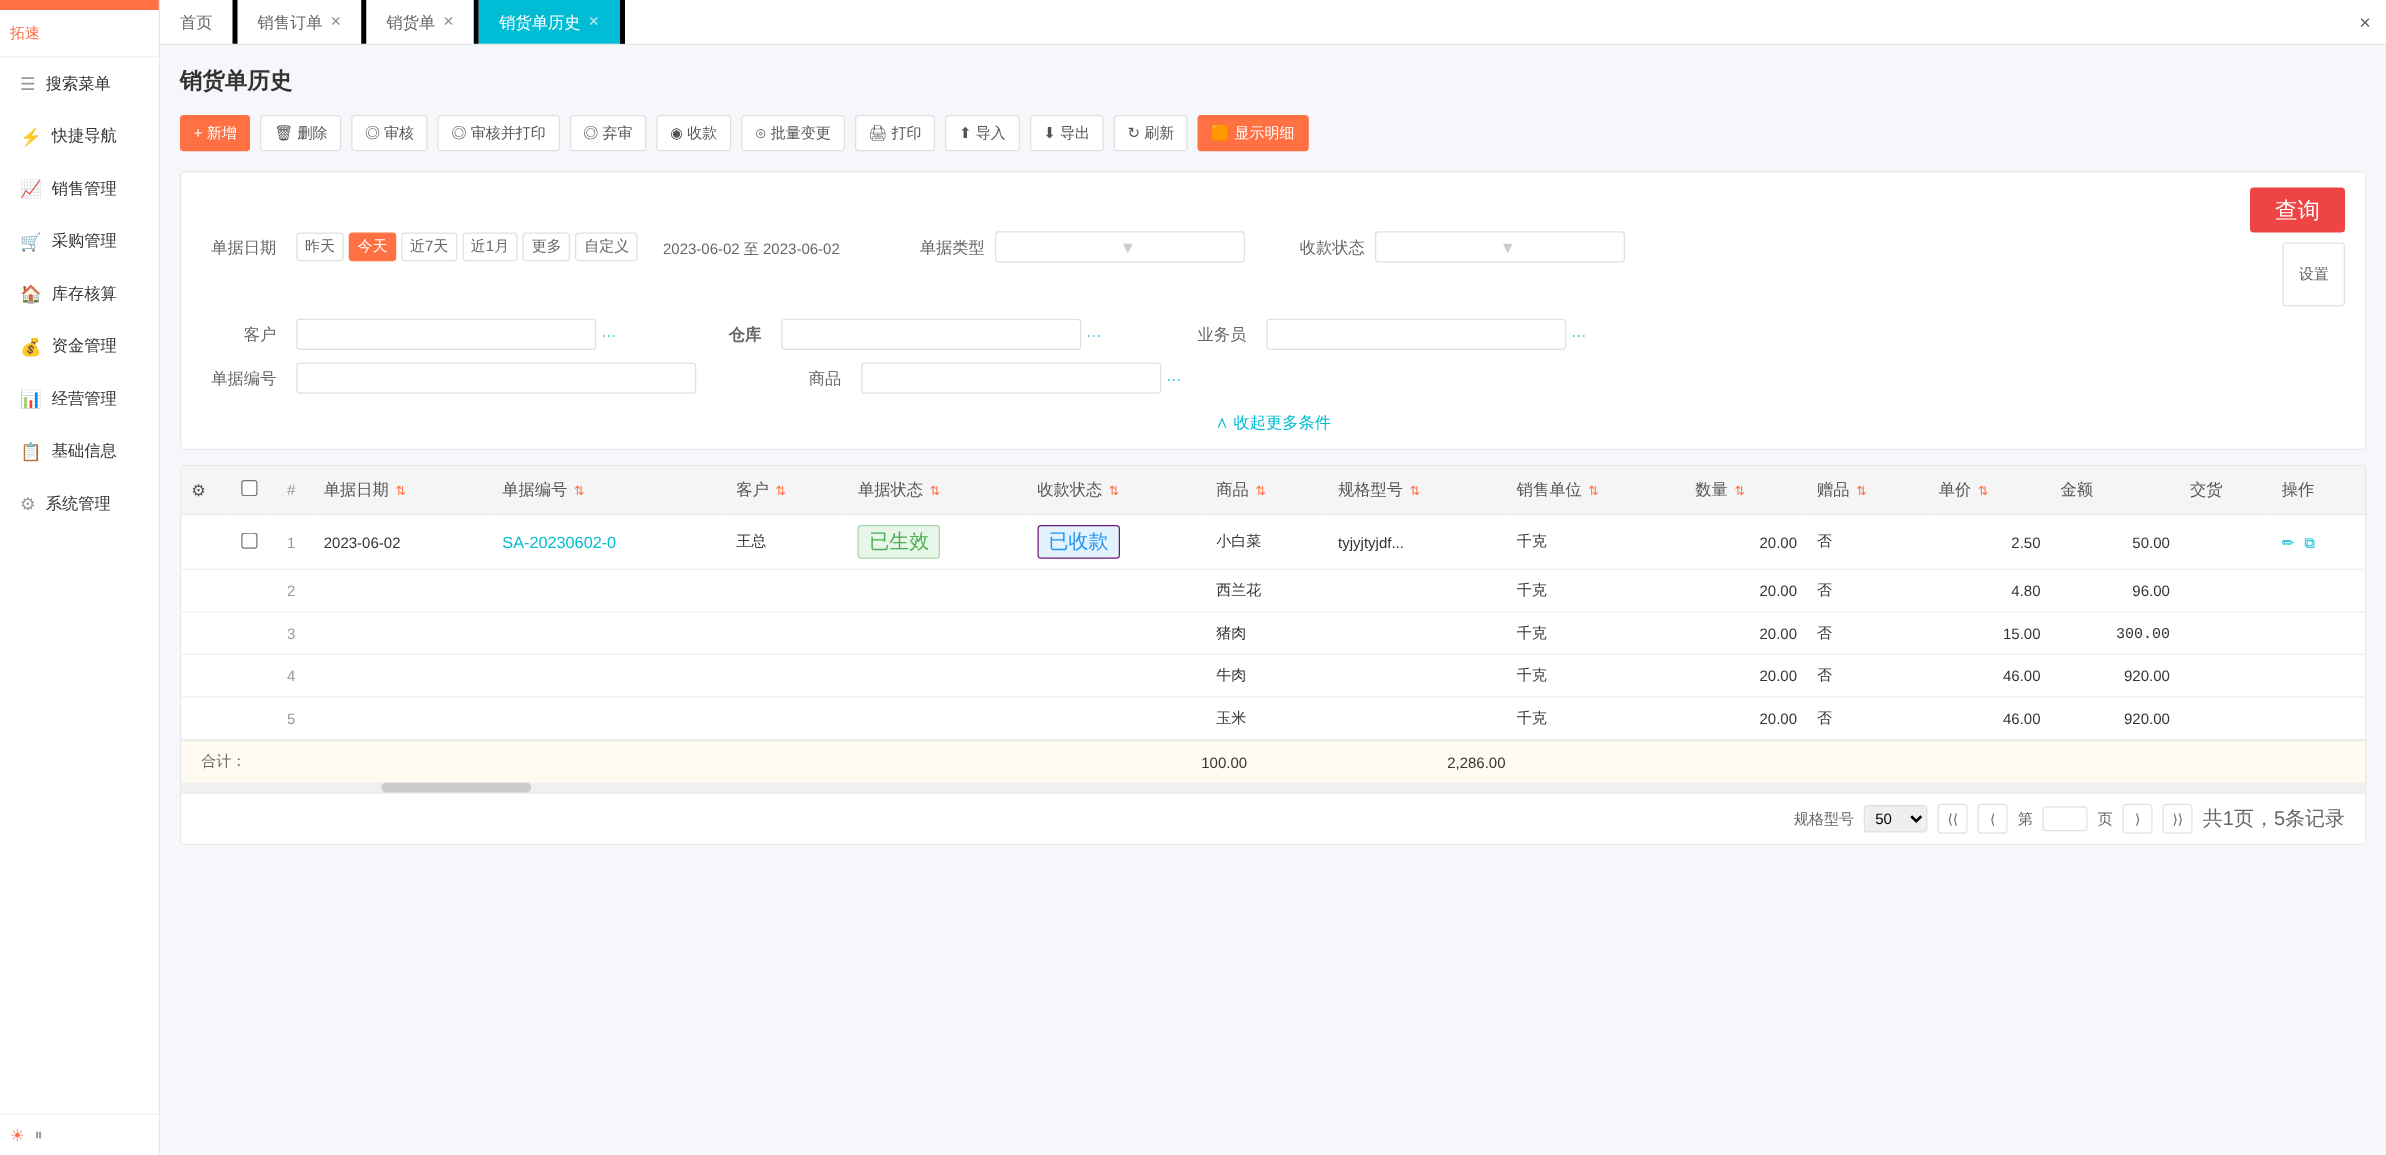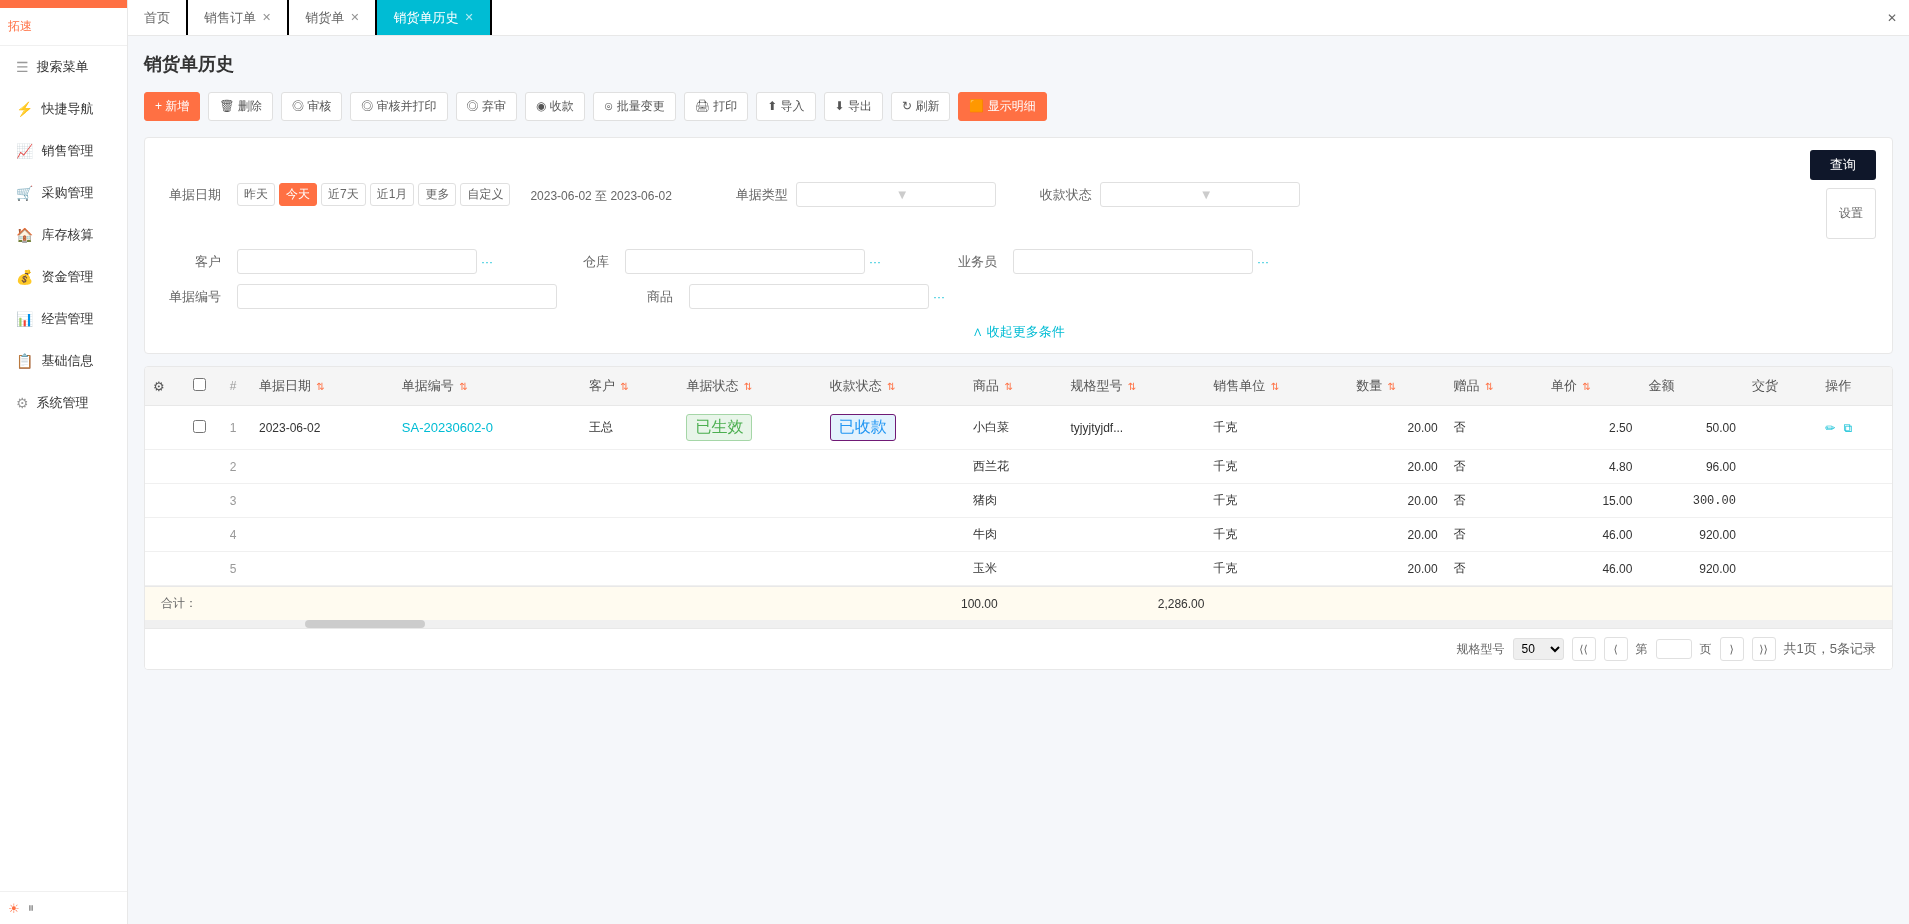--- a/index.html
+++ b/index.html
@@ -11,21 +11,21 @@
     .sidebar-logo { padding: 10px 8px; font-size: 12px; color: #ff7043; border-bottom: 1px solid #f0f0f0; }
     .sidebar-item { display: flex; align-items: center; gap: 8px; padding: 12px 16px; cursor: pointer; color: #333; }
     .sidebar-item .icon { font-size: 14px; color: #999; }
     .sidebar-bottom { margin-top: auto; border-top: 1px solid #f0f0f0; padding: 8px; display: flex; gap: 8px; align-items: center; }
 
     
     .main { flex: 1; display: flex; flex-direction: column; overflow: hidden; }
 
     
     .tab-bar { background: #fff; border-bottom: 1px solid #e8e8e8; display: flex; align-items: center; height: 36px; }
-    .tab { padding: 0 16px; height: 100%; display: flex; align-items: center; gap: 6px; cursor: pointer; border-right: 2px solid #000000; color: #666; font-size: 13px; }
+    .tab { padding: 0 16px; height: 100%; display: flex; align-items: center; gap: 6px; cursor: pointer; border-right: 4px solid #000000; color: #666; font-size: 13px; }
     .tab.active { background: #00bcd4; color: #fff; }
     .tab .close-btn { font-size: 11px; cursor: pointer; opacity: 0.7; }
     .tab-close-all { margin-left: auto; padding: 0 12px; cursor: pointer; color: #666; font-size: 12px; }
 
     
     .page-content { flex: 1; overflow-y: auto; padding: 16px; background: #f5f7fa; }
 
     
     .page-title { font-size: 18px; font-weight: bold; color: #333; margin-bottom: 16px; }
 
@@ -44,21 +44,21 @@
     .filter-select { display: flex; align-items: center; border: 1px solid #e0e0e0; border-radius: 3px; padding: 4px 8px; min-width: 200px; cursor: pointer; background: #fff; }
     .filter-select span { flex: 1; color: #999; }
     .filter-date-group { display: flex; align-items: center; gap: 4px; }
     .date-btn { padding: 2px 6px; border: 1px solid #e0e0e0; border-radius: 3px; cursor: pointer; font-size: 12px; color: #666; background: #fff; }
     .date-btn.active { background: #ff7043; color: #fff; border-color: #ff7043; }
     .date-range { font-size: 12px; color: #666; margin-top: 3px; }
     .more-conditions { text-align: center; color: #00bcd4; cursor: pointer; font-size: 12px; padding: 4px 0 0; }
     .ellipsis-btn { color: #00bcd4; cursor: pointer; font-size: 12px; border: none; background: none; }
 
     
-    .btn-query { background: #0f172a; color: #fff; border: none; border-radius: 3px; padding: 6px 20px; cursor: pointer; font-size: 13px; }
+    .btn-query { background: #ef4444; color: #fff; border: none; border-radius: 3px; padding: 6px 20px; cursor: pointer; font-size: 18px; }
     .btn-setting { background: #fff; color: #666; border: 1px solid #e0e0e0; border-radius: 3px; padding: 16px 12px; cursor: pointer; font-size: 12px; margin-top: 4px; display: block; }
 
     
     .table-container { background: #fff; border: 1px solid #e8e8e8; border-radius: 4px; overflow: hidden; }
     table { width: 100%; border-collapse: collapse; }
     thead tr { background: #f5f5f5; }
     thead th { padding: 10px 8px; text-align: left; color: #555; font-weight: normal; border-bottom: 1px solid #e8e8e8; white-space: nowrap; font-size: 12px; }
     thead th .sort-icon { color: #ff7043; margin-left: 2px; font-size: 10px; }
     tbody tr { border-bottom: 1px solid #f0f0f0; }
     tbody td { padding: 8px 8px; color: #333; font-size: 12px; }
@@ -73,21 +73,21 @@
     .footer-label { color: #666; font-size: 12px; min-width: 60px; }
     .footer-values { display: flex; gap: 80px; flex: 1; }
     .footer-val { color: #333; font-size: 12px; }
 
     
     .pagination { display: flex; align-items: center; justify-content: flex-end; padding: 8px 16px; gap: 8px; border-top: 1px solid #e8e8e8; background: #fff; }
     .pagination-label { color: #666; font-size: 12px; }
     .pagination-select { border: 1px solid #e0e0e0; border-radius: 3px; padding: 2px 4px; font-size: 12px; }
     .pagination-btn { width: 24px; height: 24px; border: 1px solid #e0e0e0; border-radius: 3px; background: #fff; cursor: pointer; display: flex; align-items: center; justify-content: center; color: #666; font-size: 11px; }
     .pagination-input { width: 36px; border: 1px solid #e0e0e0; border-radius: 3px; padding: 2px 4px; text-align: center; font-size: 12px; }
-    .pagination-info { color: #666; font-size: 13px; }
+    .pagination-info { color: #666; font-size: 16px; }
 
     .checkbox-col { width: 30px; }
     .num-col { width: 36px; text-align: center; color: #999; }
 
     
     .scroll-bar-area { height: 8px; background: #f0f0f0; position: relative; }
     .scroll-bar-thumb { width: 120px; height: 8px; background: #ccc; border-radius: 4px; position: absolute; left: 160px; }
   </style>
 </head>
 <body>
@@ -212,21 +212,21 @@
           <button class="btn-setting">设置</button>
         </div>
       </div>
 
       <div class="filter-row">
         <span class="filter-label">客户</span>
         <div style="display:flex;align-items:center;gap:4px;min-width:240px;">
           <input class="filter-input filter-input-wide" value="" style="flex: 1 1 0%;">
           <button class="ellipsis-btn">···</button>
         </div>
-        <span class="filter-label" style="margin-left:40px;">仓库</span>
+        <span class="filter-label" style="margin-left:40px;font-weight:bold;">仓库</span>
         <div style="display:flex;align-items:center;gap:4px;min-width:200px;">
           <input class="filter-input filter-input-wide" value="" style="flex: 1 1 0%;">
           <button class="ellipsis-btn">···</button>
         </div>
         <span class="filter-label" style="margin-left:40px;">业务员</span>
         <div style="display:flex;align-items:center;gap:4px;min-width:200px;">
           <input class="filter-input filter-input-wide" value="" style="flex: 1 1 0%;">
           <button class="ellipsis-btn">···</button>
         </div>
       </div>

